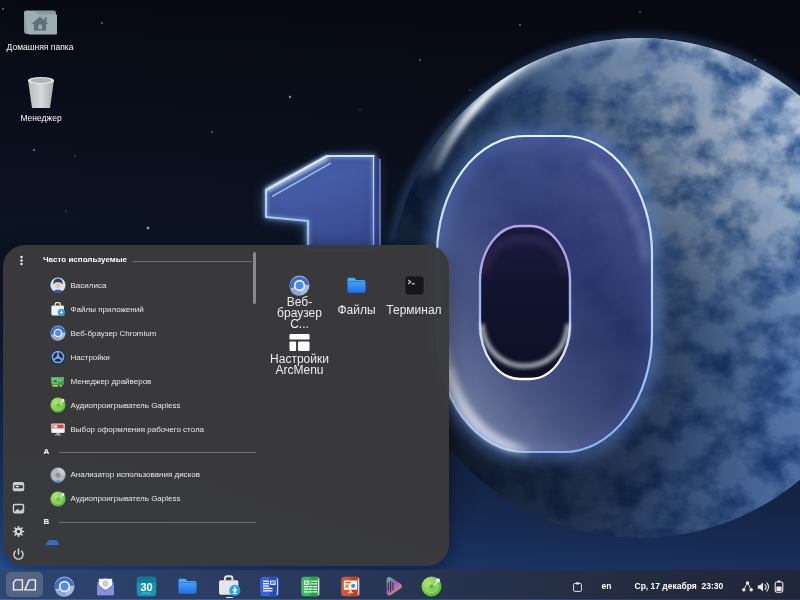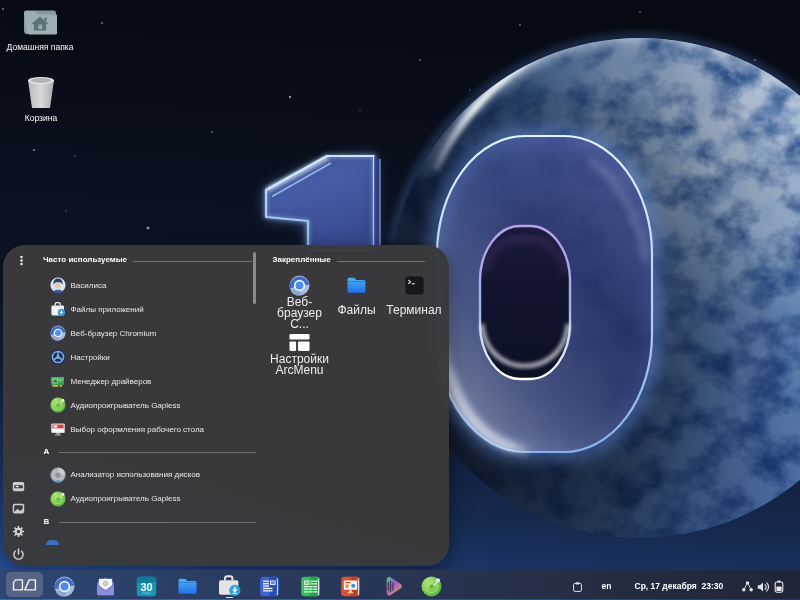--- a/index.html
+++ b/index.html
@@ -248,21 +248,21 @@
       <linearGradient id="tcup" x1="0" y1="0" x2="1" y2="0">
         <stop offset="0" stop-color="#b9babc"></stop>
         <stop offset="0.5" stop-color="#d8d9db"></stop>
         <stop offset="1" stop-color="#a9aaac"></stop>
       </linearGradient>
     </defs>
     <path d="M4,4 L30,4 L26,32 L8,32 Z" fill="url(#tcup)"></path>
     <ellipse cx="17" cy="4.5" rx="13" ry="3.6" fill="#e8e9ea"></ellipse>
     <ellipse cx="17" cy="4.5" rx="10.6" ry="2.6" fill="#b2b3b5"></ellipse>
   </svg>
-  <div style="color:#fff;font-size:8.5px;margin-top:3px;text-shadow:0 1px 2px rgba(0,0,0,0.8);">Корзина</div>
+  <div style="color:#fff;font-size:8.5px;margin-top:3px;text-shadow:0 1px 2px rgba(0,0,0,0.8);">Менеджер</div>
 </div>
 
 <div class="abs" id="menu" style="left:3px;top:245px;width:446px;height:321px;background:rgba(58,58,60,0.985);border-radius:22px;box-shadow:0 6px 22px rgba(0,0,0,0.45);color:#e8e8e8;font-size:8px;">
 
   <svg class="abs" style="left:12.5px;top:9.5px;" width="11" height="11" viewBox="0 0 11 11">
     <g fill="#ececec">
         <circle cx="5.5" cy="2" r="1.25"></circle>
         <circle cx="5.5" cy="5.5" r="1.25"></circle>
         <circle cx="5.5" cy="9" r="1.25"></circle>
       </g>
@@ -408,24 +408,20 @@
       </svg>
         <span>Аудиопроигрыватель Gapless</span>
     </div>
     <div class="sec" style="top:270px;"><b>В</b><i></i></div>
     <div class="abs" style="left:42.5px;top:294.5px;width:13px;height:5px;border-radius:7px 7px 0 0;background:#3a6fc0;"></div>
   </div>
 
 
   <div class="abs" style="left:249.5px;top:7px;width:3px;height:52px;border-radius:2px;background:#8a8a8e;"></div>
 
-  <div class="abs" style="left:269.5px;top:9.5px;width:170px;height:13px;">
-    <b style="color:#fff;">Закреплённые</b>
-    <div class="abs" style="left:64px;top:6.5px;width:88px;height:1px;background:rgba(255,255,255,0.28);"></div>
-  </div>
   <div id="pins">
 
     <div class="pin" style="left:265.5px;top:30px;">
       <svg width="21" height="21" viewBox="0 0 16 16">
         <circle cx="8" cy="8" r="7.6" fill="#a9bbd8"></circle>
         <path d="M0.55,10.2 A7.6,7.6 0 0 1 15.45,7.2 L8,8 Z" fill="#3f6cc8"></path>
         <path d="M8,8 L1.5,12.3 A7.6,7.6 0 0 0 9.4,15.47 Z" fill="#8fa6d0"></path>
         <circle cx="8" cy="8" r="4.3" fill="#f0f3f8"></circle>
         <circle cx="8" cy="8" r="3" fill="#4a8cf4"></circle>
       </svg>

